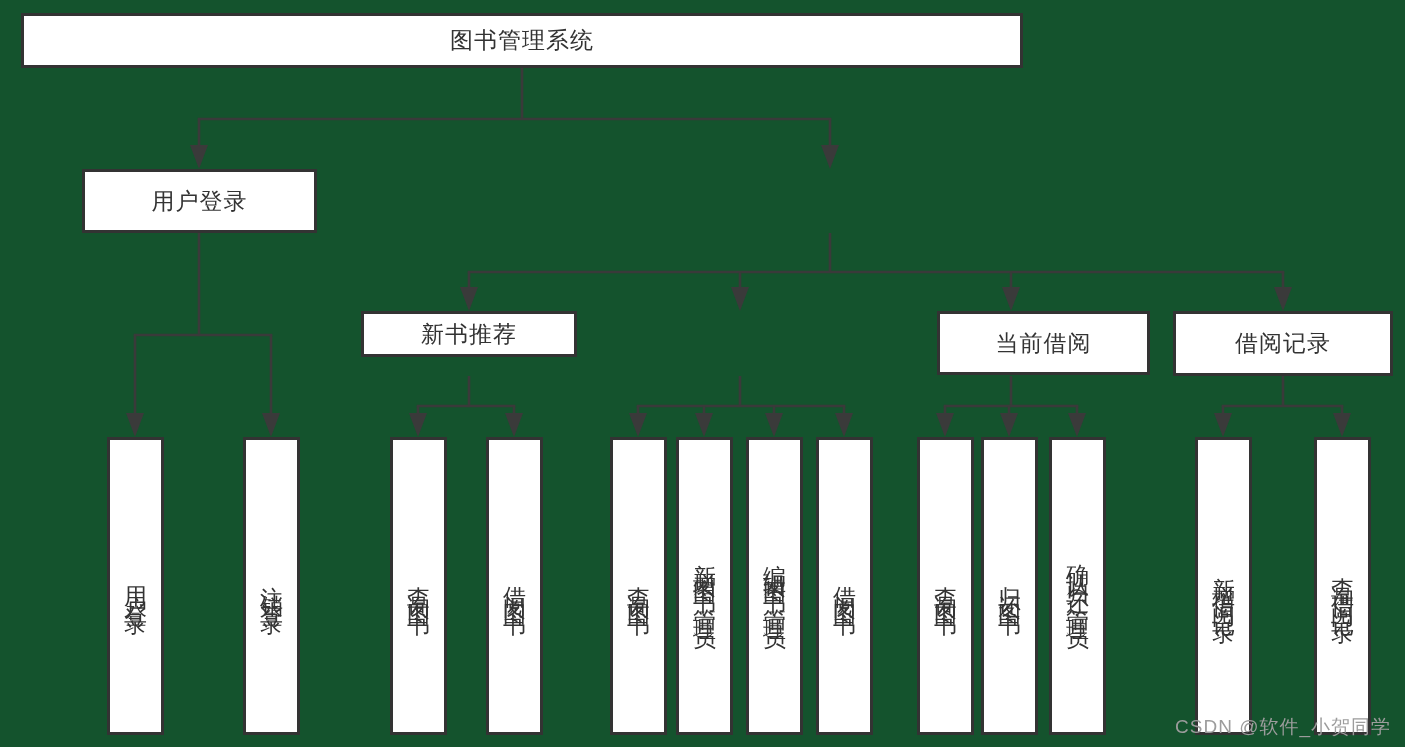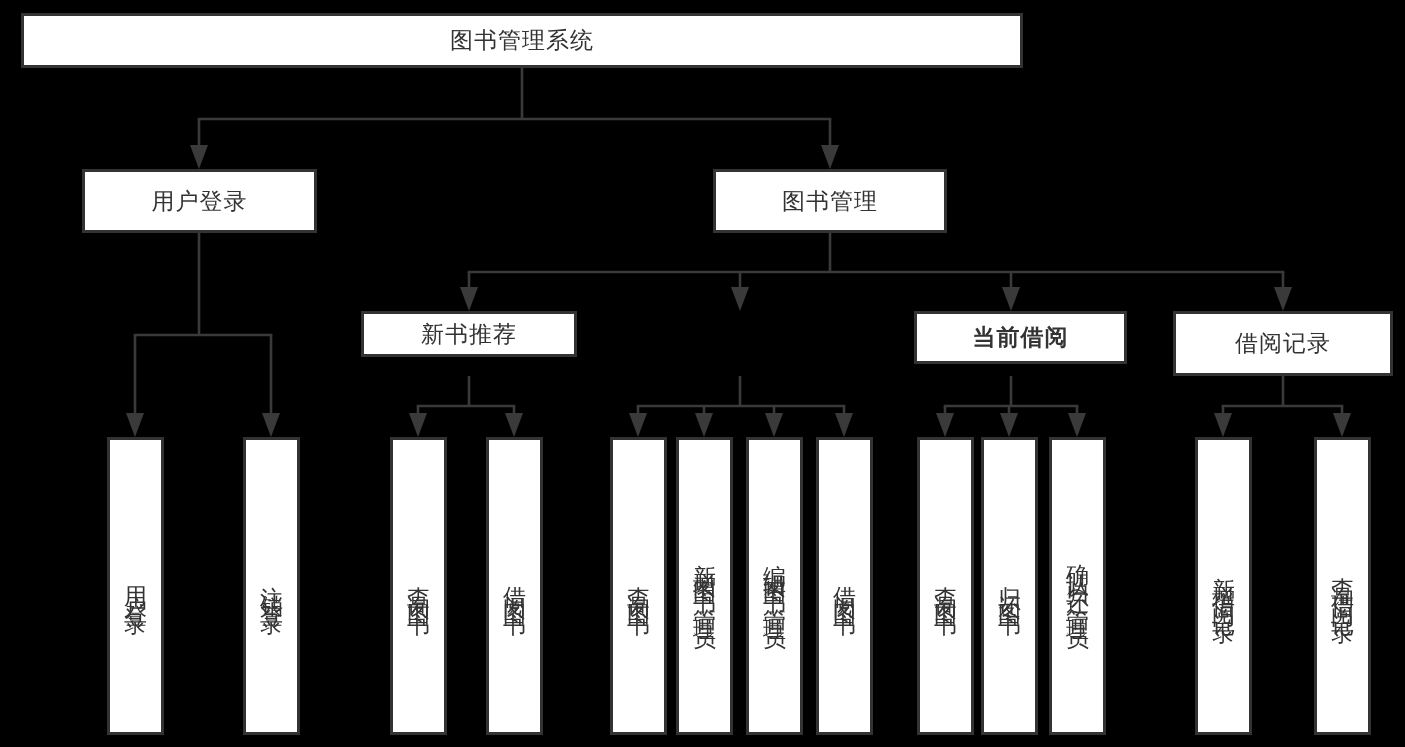--- a/index.html
+++ b/index.html
@@ -1,20 +1,20 @@
 <!DOCTYPE html>
 <html><head>
 <meta charset="utf-8">
 <style>
   html, body { margin: 0; padding: 0; background: #ffffff; }
   #canvas {
     position: relative;
     width: 1405px;
     height: 747px;
-    background: #000000;
+    background: #14532d;
     font-family: "Liberation Sans", "DejaVu Sans", sans-serif;
     overflow: hidden;
   }
   #connector-svg {
     position: absolute;
     left: 0; top: 0;
     z-index: 0;
   }
   .node {
     position: absolute;
@@ -104,24 +104,23 @@
       <line x1="1221.7" y1="406" x2="1343.3" y2="406" stroke="#3a3a3a" stroke-width="2.6"></line>
       <line x1="1223" y1="406" x2="1223" y2="425" stroke="#3a3a3a" stroke-width="2.6"></line>
       <polygon points="1214,413 1232,413 1223,437" fill="#3a3a3a"></polygon>
       <line x1="1342" y1="406" x2="1342" y2="425" stroke="#3a3a3a" stroke-width="2.6"></line>
       <polygon points="1333,413 1351,413 1342,437" fill="#3a3a3a"></polygon>
     </svg>
 
   <div class="node hbox" style="left: 21px; top: 13px; width: 1002px; height: 55px; border-color: rgb(51, 51, 51); color: rgb(51, 51, 51);">图书管理系统</div>
 
   <div class="node hbox" style="left: 82px; top: 169px; width: 235px; height: 64px; border-color: rgb(51, 51, 51); color: rgb(51, 51, 51);">用户登录</div>
-  <div class="node hbox" style="left: 713px; top: 169px; width: 234px; height: 64px; border-color: rgb(51, 51, 51); color: rgb(51, 51, 51);">图书管理</div>
 
   <div class="node hbox" style="left: 361px; top: 311px; width: 216px; height: 46px; border-color: rgb(51, 51, 51); color: rgb(51, 51, 51);">新书推荐</div>
-  <div class="node hbox" style="left: 914px; top: 311px; width: 213px; height: 53px; border-color: rgb(51, 51, 51); color: rgb(51, 51, 51); font-weight: bold;">当前借阅</div>
+  <div class="node hbox" style="left: 937px; top: 311px; width: 213px; height: 64px; border-color: rgb(51, 51, 51); color: rgb(51, 51, 51);">当前借阅</div>
   <div class="node hbox" style="left: 1173px; top: 311px; width: 220px; height: 65px; border-color: rgb(51, 51, 51); color: rgb(51, 51, 51);">借阅记录</div>
 
   <div class="node vbox" style="left: 107px; top: 437px; width: 57px; height: 298px; border-color: rgb(51, 51, 51); color: rgb(51, 51, 51);">
       <span>用户登录</span>
     </div>
   <div class="node vbox" style="left: 243px; top: 437px; width: 57px; height: 298px; border-color: rgb(51, 51, 51); color: rgb(51, 51, 51);">
       <span>注销登录</span>
     </div>
 
   <div class="node vbox" style="left: 390px; top: 437px; width: 57px; height: 298px; border-color: rgb(51, 51, 51); color: rgb(51, 51, 51);">
@@ -154,13 +153,14 @@
       <span>确认归还（管理员）</span>
     </div>
 
   <div class="node vbox" style="left: 1195px; top: 437px; width: 57px; height: 298px; border-color: rgb(51, 51, 51); color: rgb(51, 51, 51);">
       <span>新增借阅记录</span>
     </div>
   <div class="node vbox" style="left: 1314px; top: 437px; width: 57px; height: 298px; border-color: rgb(51, 51, 51); color: rgb(51, 51, 51);">
       <span>查询借阅记录</span>
     </div>
 
+  <div id="watermark" style="color: rgb(156, 156, 156);">CSDN @软件_小贺同学</div>
 </div>
 
 </body></html>

